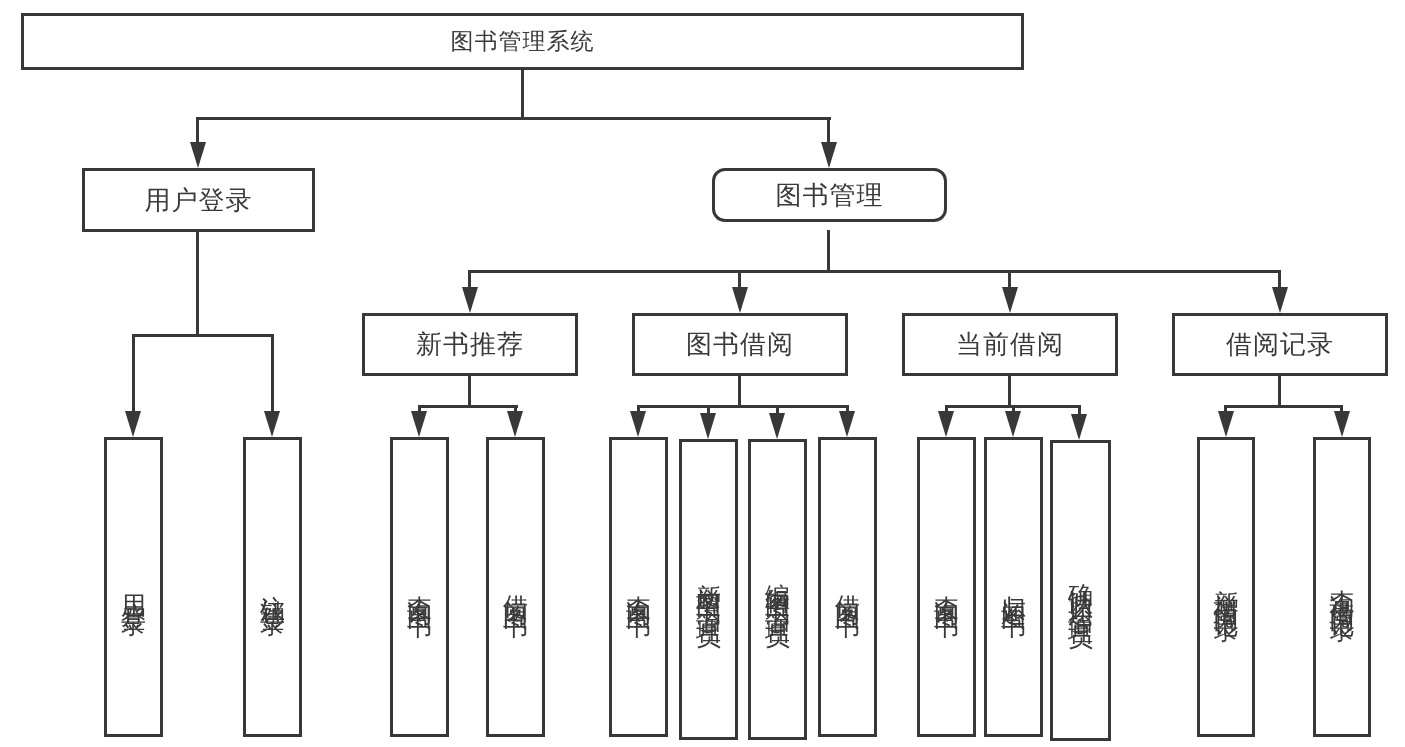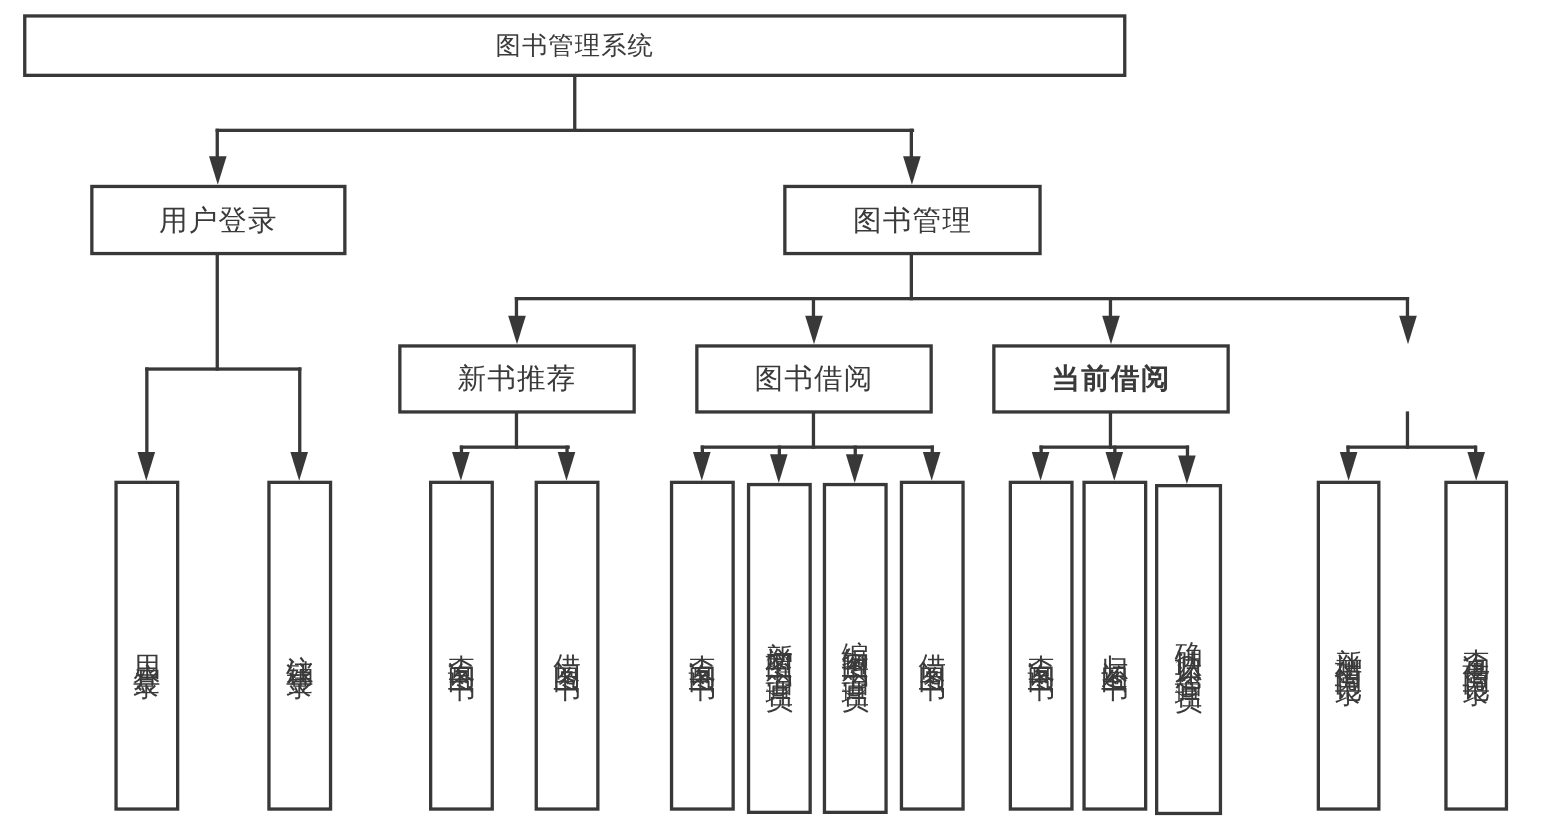--- a/index.html
+++ b/index.html
@@ -77,36 +77,37 @@
   <div class="hbox root" style="left:21px; top:13px; width:1003px; height:57px;">图书管理系统</div>
 
   <div class="vline" style="left:521px; top:68px; height:52px;"></div>
   <div class="hline" style="left:196px; top:117px; width:635px;"></div>
   <div class="vline" style="left:196px; top:117px; height:30px;"></div>
   <div class="arrow" style="left:190px; top:142px;"></div>
   <div class="vline" style="left:827px; top:117px; height:30px;"></div>
   <div class="arrow" style="left:821px; top:142px;"></div>
 
   <div class="hbox" style="left:82px; top:168px; width:233px; height:64px;">用户登录</div>
-  <div class="hbox" style="left:712px; top:168px; width:235px; height:64px;">图书管理</div>
+  <div class="hbox" style="left:712px; top:168px; width:235px; height:54px;border-radius:13px;">图书管理</div>
 
   <div class="vline" style="left:827px; top:230px; height:43px;"></div>
   <div class="hline" style="left:468px; top:270px; width:813px;"></div>
   <div class="vline" style="left:468px; top:270px; height:22px;"></div>
   <div class="arrow" style="left:462px; top:287px;"></div>
   <div class="vline" style="left:738px; top:270px; height:22px;"></div>
   <div class="arrow" style="left:732px; top:287px;"></div>
   <div class="vline" style="left:1008px; top:270px; height:22px;"></div>
   <div class="arrow" style="left:1002px; top:287px;"></div>
   <div class="vline" style="left:1278px; top:270px; height:22px;"></div>
   <div class="arrow" style="left:1272px; top:287px;"></div>
 
   <div class="hbox" style="left:632px; top:313px; width:216px; height:63px;">图书借阅</div>
   <div class="hbox" style="left:362px; top:313px; width:216px; height:63px;">新书推荐</div>
-  <div class="hbox" style="left:902px; top:313px; width:216px; height:63px;font-weight:bold;">当前借阅</div>
+  <div class="hbox" style="left:902px; top:313px; width:216px; height:63px;">当前借阅</div>
+  <div class="hbox" style="left:1172px; top:313px; width:216px; height:63px;">借阅记录</div>
 
   <div class="vline" style="left:196px; top:230px; height:107px;"></div>
   <div class="hline" style="left:132px; top:334px; width:142px;"></div>
   <div class="vline" style="left:132px; top:334px; height:80px;"></div>
   <div class="arrow" style="left:125px; top:411px;"></div>
   <div class="vline" style="left:271px; top:334px; height:80px;"></div>
   <div class="arrow" style="left:264px; top:411px;"></div>
 
   <div class="vline" style="left:468px; top:374px; height:34px;"></div>
   <div class="hline" style="left:418px; top:405px; width:100px;"></div>

